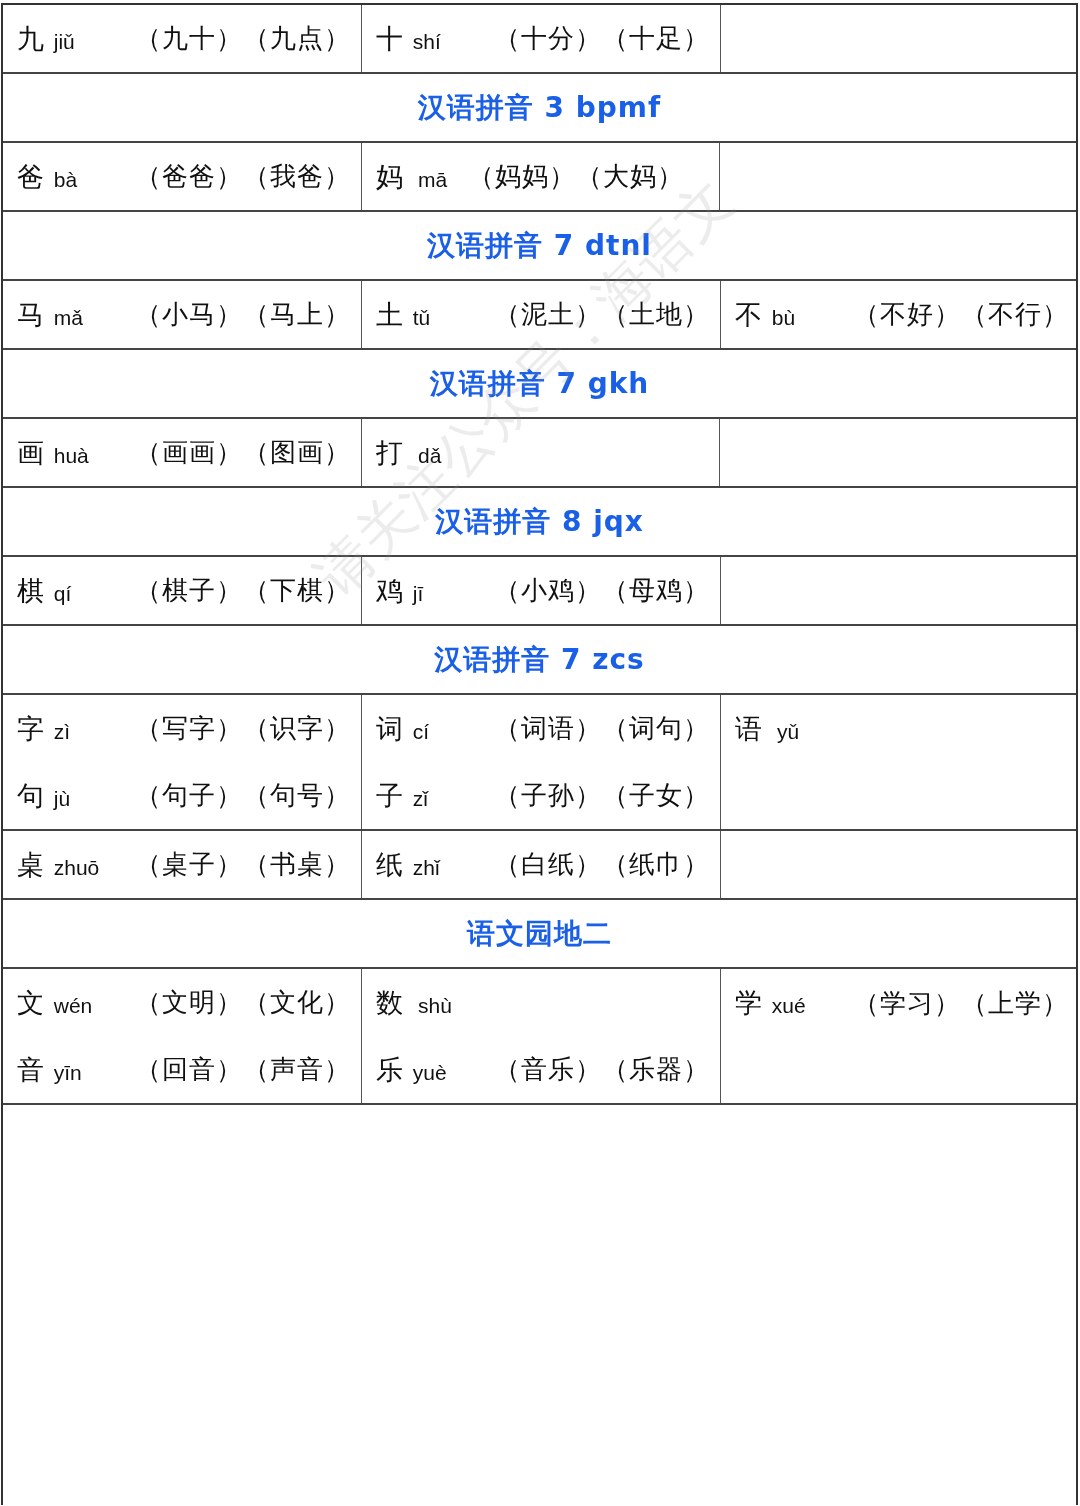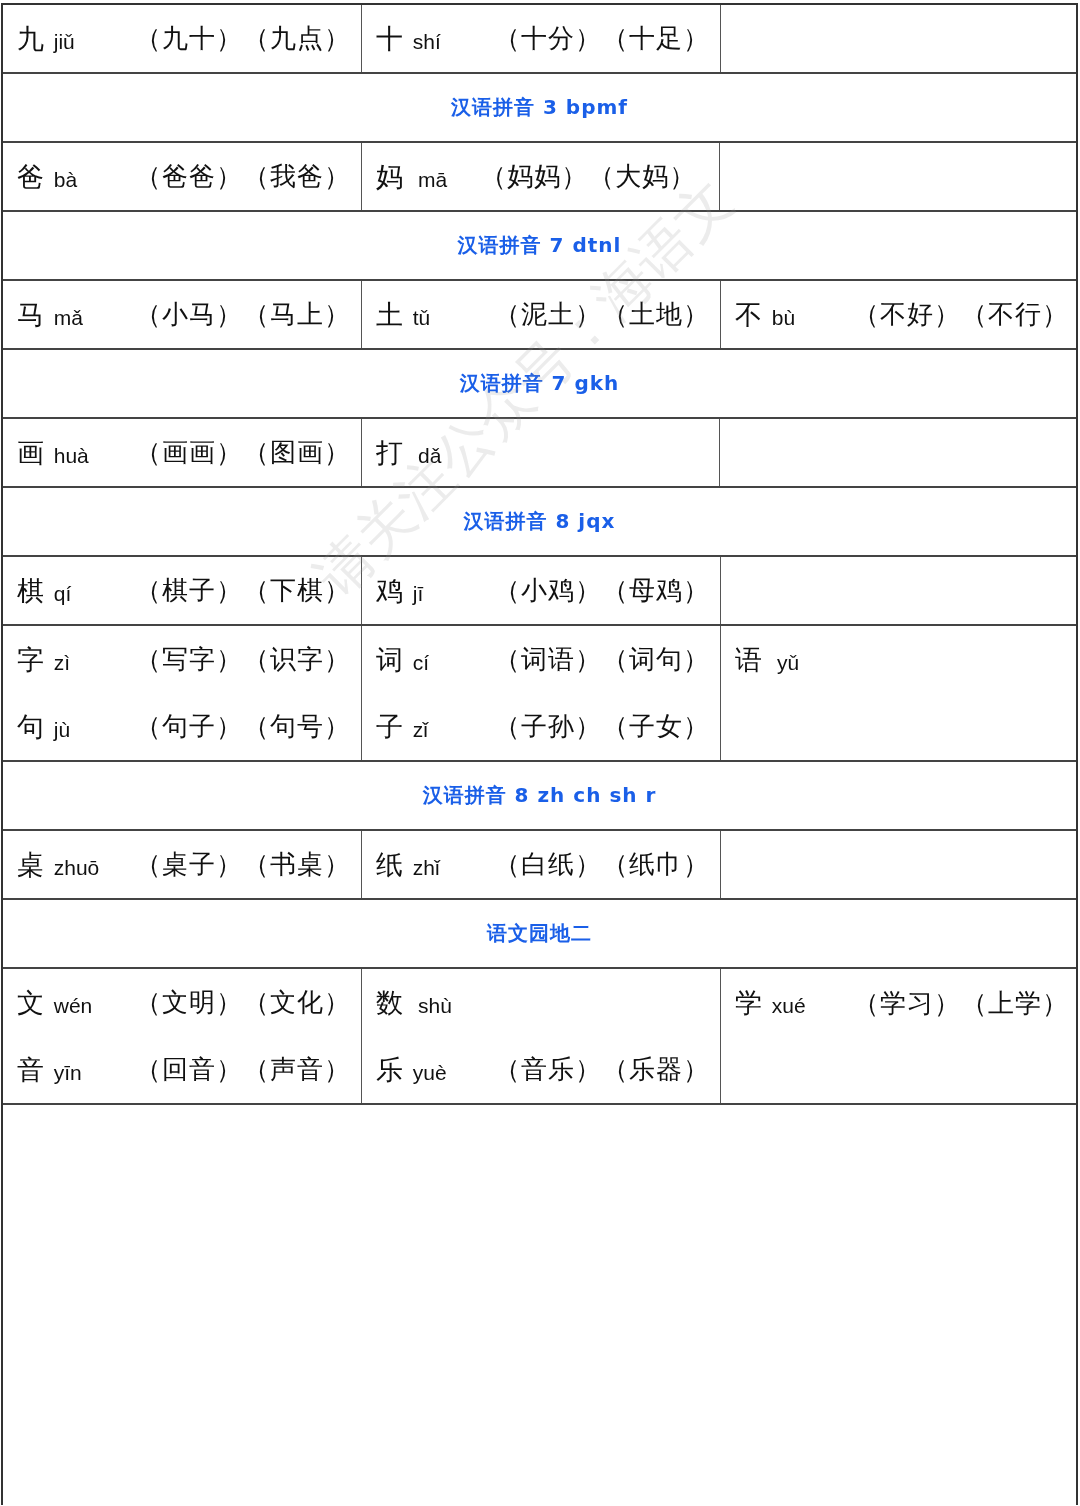--- a/index.html
+++ b/index.html
@@ -11,22 +11,22 @@
   .row.data { height: 69px; }
   .row.data.tall { height: 136px; }
   .row.head { height: 69px; align-items: center; justify-content: center; }
   .cell { width: 359px; box-sizing: border-box; border-right: 1.5px solid #555;
           display: flex; flex-direction: column; justify-content: space-around; padding: 0 10px 0 14px; }
   .cell:last-child { border-right: none; width: 358px; }
   .entry { display: flex; align-items: center; height: 68px; }
   .row.data:not(.tall) .entry { height: 67px; }
   .char { font-size: 27px; width: 34px; font-family: "DejaVu Serif", serif; }
   .py { font-size: 21px; width: 96px; margin-left: 8px; font-family: "Liberation Sans", sans-serif; position: relative; top: 3px; }
-  .words { font-size: 26px; letter-spacing: 1px; flex: 1; text-align: center; font-family: "DejaVu Serif", serif; white-space: nowrap; }
-  .section-title { font-size: 20px; color: #1a5fe8; font-weight: bold; letter-spacing: 1px;
+  .words { font-size: 26px; letter-spacing: 1px; flex: 1; text-align: left; font-family: "DejaVu Serif", serif; white-space: nowrap; }
+  .section-title { font-size: 28px; color: #1a5fe8; font-weight: bold; letter-spacing: 1px;
                    font-family: "DejaVu Sans", sans-serif; }
   .blank-area { height: 337px; }
   .watermark { position: absolute; left: 300px; top: 560px; font-size: 56px; color: rgba(150,150,150,0.18);
                transform: rotate(-45deg); transform-origin: left top; white-space: nowrap;
                pointer-events: none; font-family: "DejaVu Serif", serif; }
 </style>
 </head>
 <body>
 
 <div class="sheet">
@@ -135,20 +135,23 @@
     <div class="cell">
       <div class="entry">
         <span class="char">鸡</span>
         <span class="py">jī</span>
         <span class="words">（小鸡）（母鸡）</span>
       </div>
     </div>
     <div class="cell"></div>
   </div>
 
+  <div class="row head">
+    <span class="section-title">汉语拼音 7  zcs</span>
+  </div>
 
   <div class="row data tall">
     <div class="cell">
       <div class="entry">
         <span class="char">字</span>
         <span class="py">zì</span>
         <span class="words">（写字）（识字）</span>
       </div>
       <div class="entry">
         <span class="char">句</span>
@@ -169,23 +172,20 @@
       </div>
     </div>
     <div class="cell" style="justify-content:flex-start">
       <div class="entry">
         <span class="char">语</span>
         <span class="py">yǔ</span>
       </div>
     </div>
   </div>
 
-  <div class="row head">
-    <span class="section-title">汉语拼音 8  zh ch sh r</span>
-  </div>
 
   <div class="row data">
     <div class="cell">
       <div class="entry">
         <span class="char">桌</span>
         <span class="py">zhuō</span>
         <span class="words">（桌子）（书桌）</span>
       </div>
     </div>
     <div class="cell">

